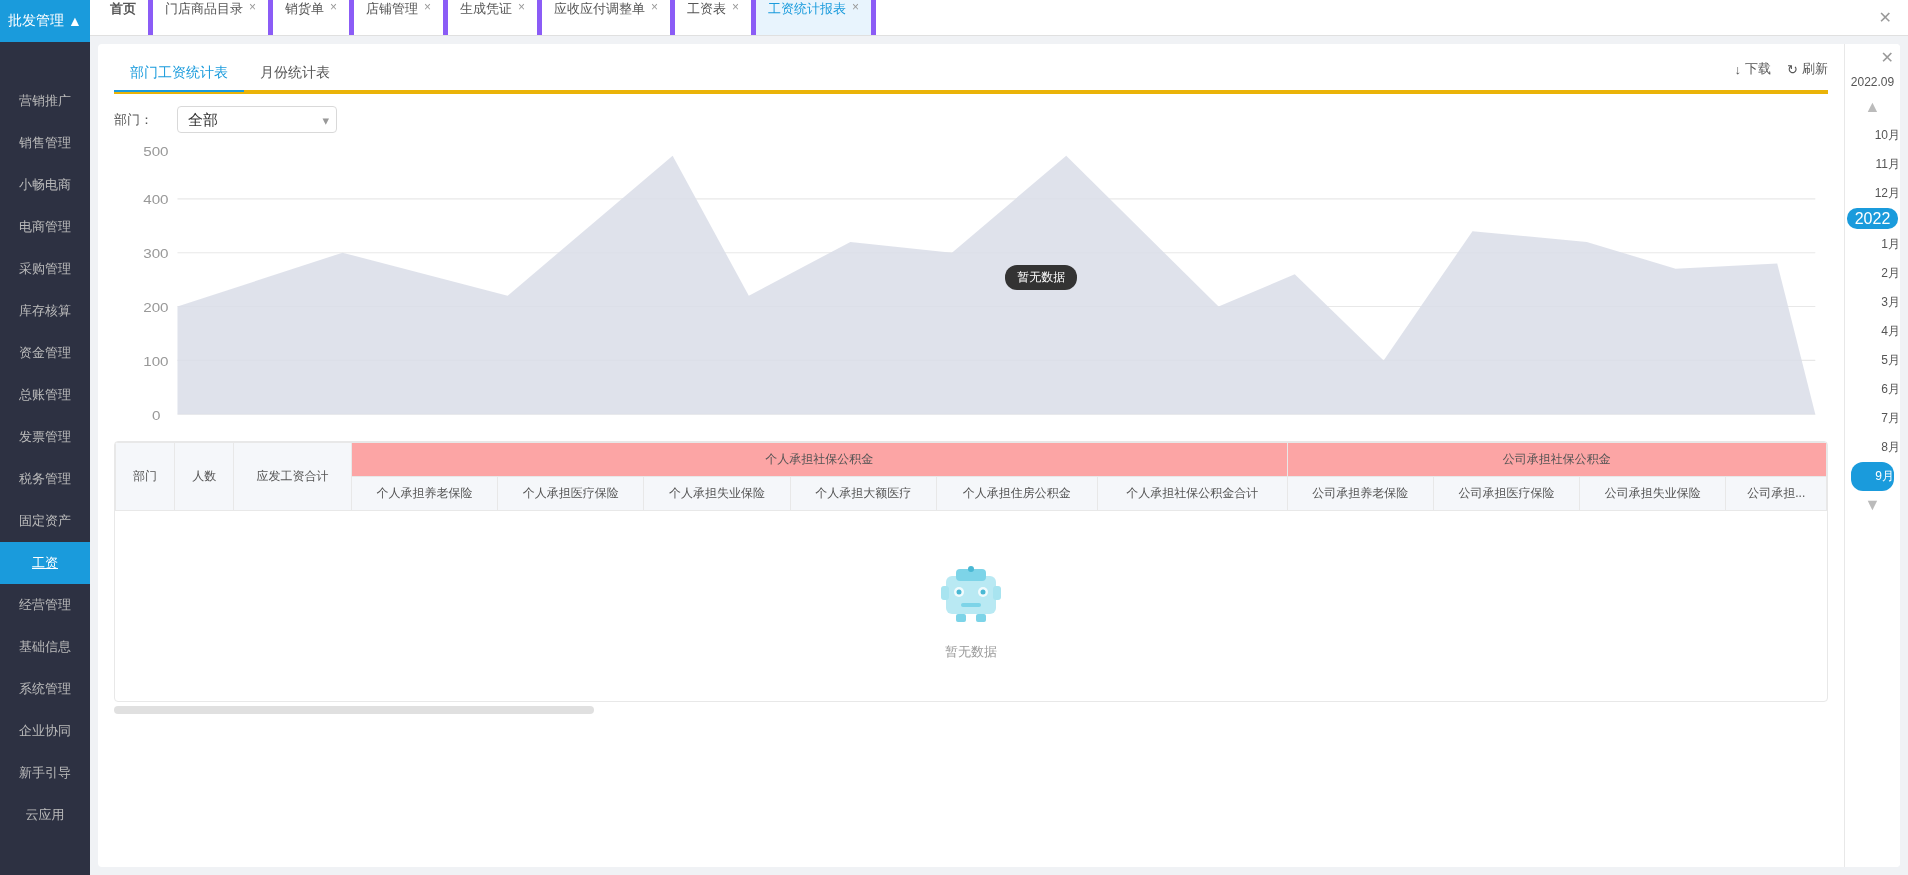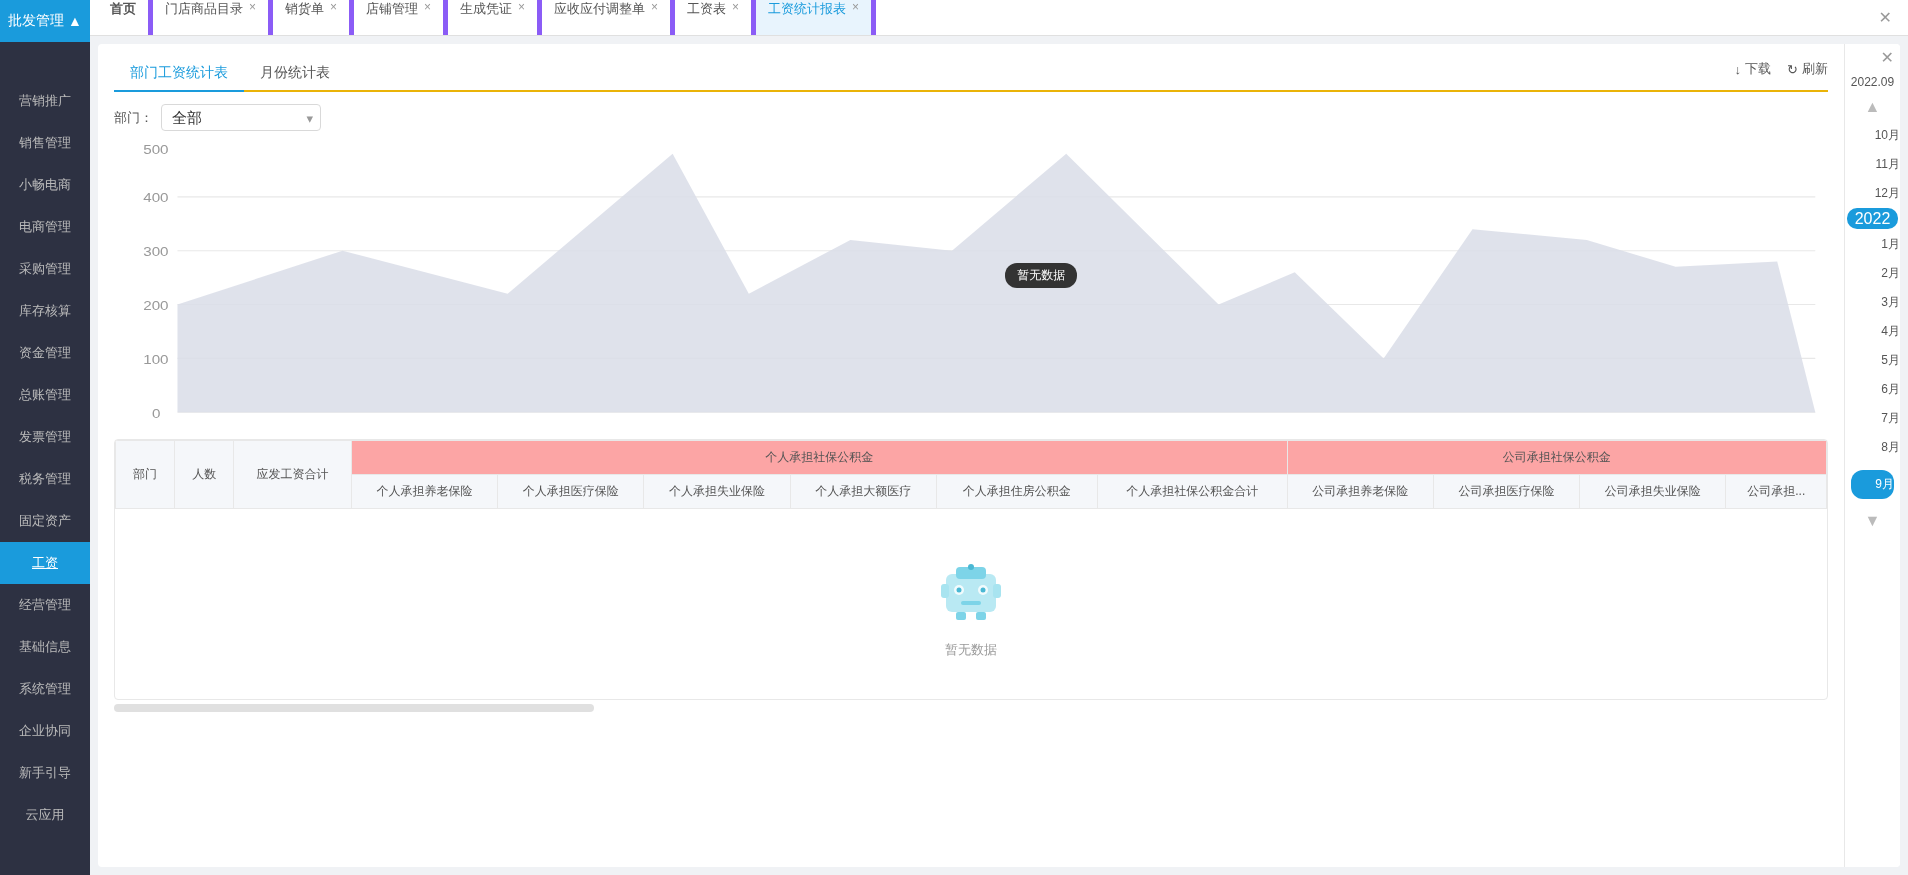--- a/index.html
+++ b/index.html
@@ -101,21 +101,21 @@
       flex: 1;
       overflow-y: auto;
       padding: 12px 16px;
       position: relative;
     }
 
     
     .sub-tabs {
       display: flex;
       align-items: center;
-      border-bottom: 2px solid #eab308;
+      border-bottom: 4px solid #eab308;
       margin-bottom: 12px;
     }
     .sub-tab {
       padding: 8px 16px;
       cursor: pointer;
       font-size: 14px;
       color: #555;
       border-bottom: 2px solid transparent;
       margin-bottom: -2px;
     }
@@ -124,21 +124,21 @@
     
     .toolbar {
       display: flex;
       align-items: center;
       justify-content: space-between;
       margin-bottom: 12px;
     }
     .dept-filter {
       display: flex;
       align-items: center;
-      gap: 8px;
+      gap: 24px;
     }
     .dept-label { font-size: 13px; color: #555; }
     .dept-select {
       border: 1px solid #d9d9d9;
       border-radius: 4px;
       padding: 4px 28px 4px 10px;
       font-size: 15px;
       color: #333;
       background: #fff;
       appearance: none;
@@ -275,21 +275,21 @@
       color: #555;
       padding: 6px 0;
       width: 100%;
       text-align: right;
       cursor: pointer;
     }
     .panel-month-item.active {
       background: #1a9bdc;
       color: #fff;
       border-radius: 12px;
-      margin: 8px 6px;
+      margin: 0 6px;
       width: calc(100% - 12px);
     }
     .panel-year-badge {
       background: #1a9bdc;
       color: #fff;
       border-radius: 10px;
       padding: 2px 8px;
       font-size: 16px;
       margin: 2px 0;
       cursor: pointer;

